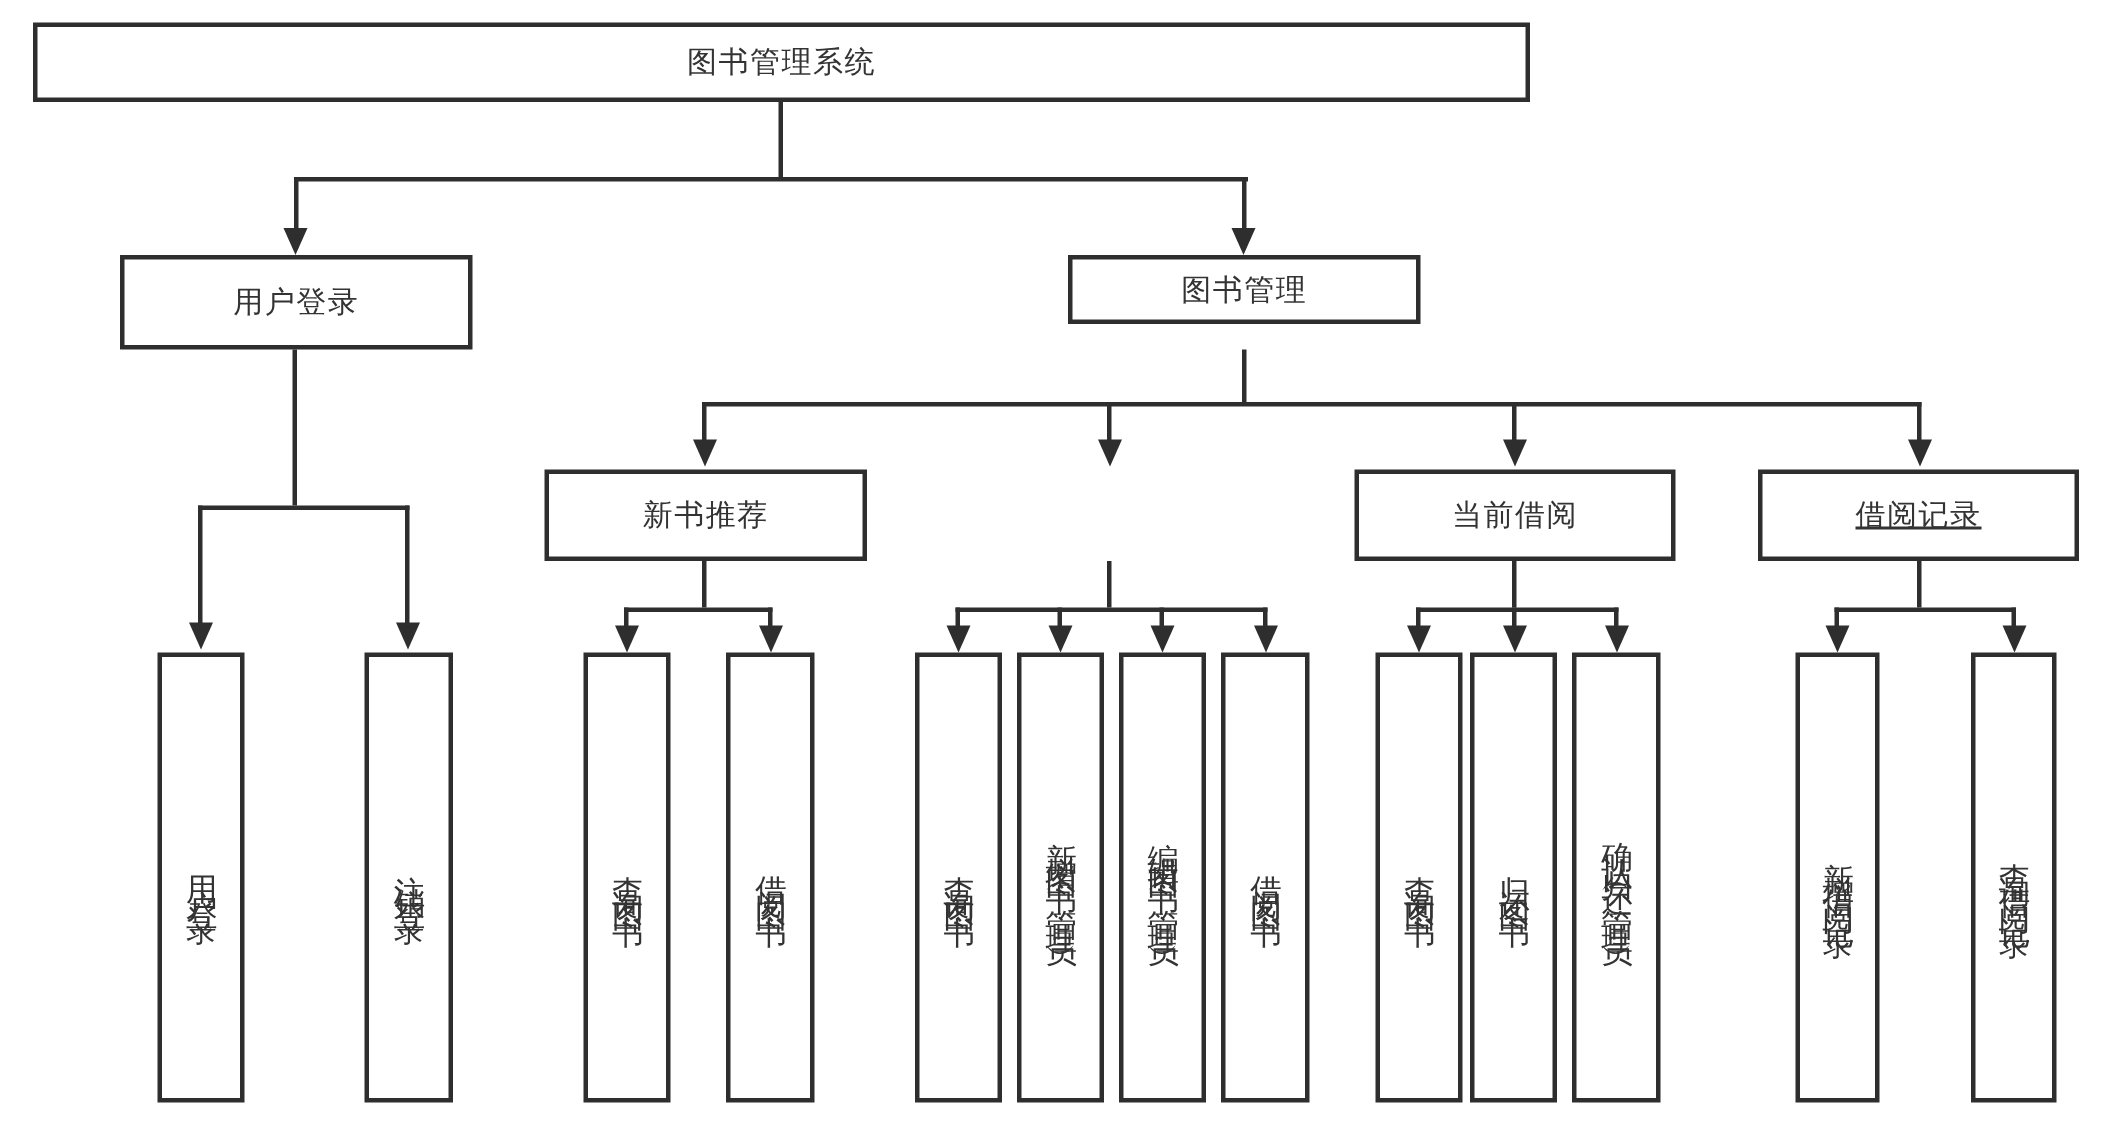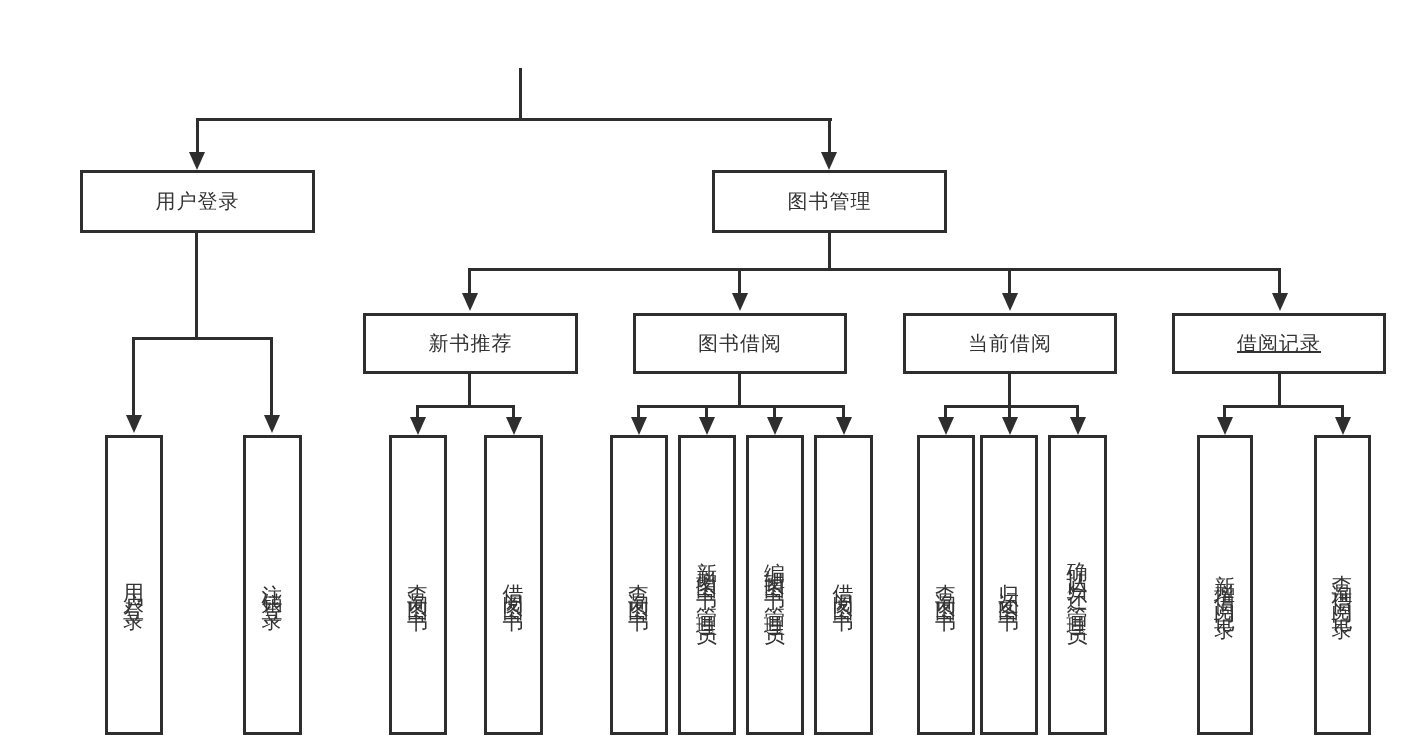--- a/index.html
+++ b/index.html
@@ -48,32 +48,35 @@
     letter-spacing: 1px;
     z-index: 5;
     white-space: nowrap;
   }
 </style>
 </head>
 <body>
 
 <div id="canvas">
 
+  <div class="box h" style="left:22px; top:15px; width:998px; height:53px;">
+    <span>图书管理系统</span>
+  </div>
 
   <div class="vline" style="left:519px; top:68px; height:50px;"></div>
   <div class="hline" style="left:196px; top:118px; width:636px;"></div>
   <div class="vline" style="left:196px; top:118px; height:36px;"></div>
   <div class="arrow" style="left:189px; top:152px;"></div>
   <div class="vline" style="left:828px; top:118px; height:36px;"></div>
   <div class="arrow" style="left:821px; top:152px;"></div>
 
   <div class="box h" style="left:80px; top:170px; width:235px; height:63px;">
     <span>用户登录</span>
   </div>
-  <div class="box h" style="left:712px; top:170px; width:235px; height:63px;">
+  <div class="box h" style="left:712px; top:170px; width:235px; height:46px;">
     <span>图书管理</span>
   </div>
 
   <div class="vline" style="left:195px; top:233px; height:104px;"></div>
   <div class="hline" style="left:132px; top:337px; width:141px;"></div>
   <div class="vline" style="left:132px; top:337px; height:80px;"></div>
   <div class="arrow" style="left:126px; top:415px;"></div>
   <div class="vline" style="left:270px; top:337px; height:80px;"></div>
   <div class="arrow" style="left:264px; top:415px;"></div>
 
@@ -83,23 +86,20 @@
   <div class="arrow" style="left:462px; top:293px;"></div>
   <div class="vline" style="left:738px; top:268px; height:27px;"></div>
   <div class="arrow" style="left:732px; top:293px;"></div>
   <div class="vline" style="left:1008px; top:268px; height:27px;"></div>
   <div class="arrow" style="left:1002px; top:293px;"></div>
   <div class="vline" style="left:1278px; top:268px; height:27px;"></div>
   <div class="arrow" style="left:1272px; top:293px;"></div>
 
   <div class="box h" style="left:363px; top:313px; width:215px; height:61px;">
     <span>新书推荐</span>
-  </div>
-  <div class="box h" style="left:633px; top:313px; width:214px; height:61px;">
-    <span>图书借阅</span>
   </div>
   <div class="box h" style="left:903px; top:313px; width:214px; height:61px;align-items:center;">
     <span>当前借阅</span>
   </div>
   <div class="box h" style="left:1172px; top:313px; width:214px; height:61px;text-decoration:underline;">
     <span>借阅记录</span>
   </div>
 
   <div class="vline" style="left:468px; top:374px; height:31px;"></div>
   <div class="hline" style="left:416px; top:405px; width:99px;"></div>

